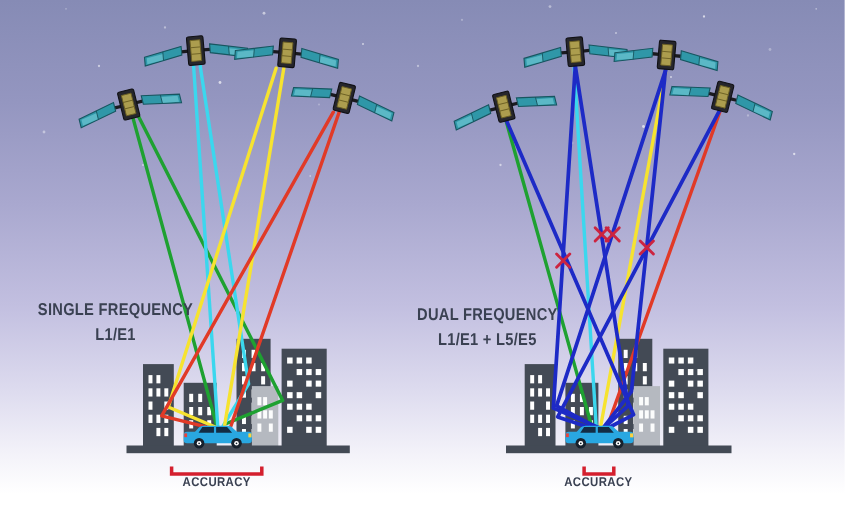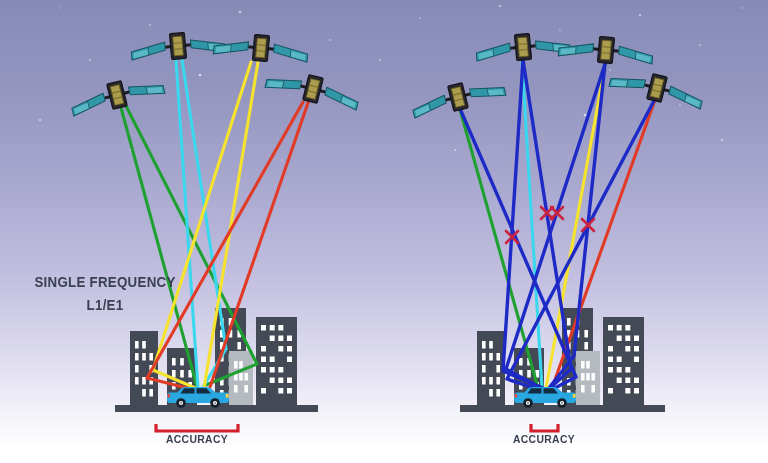--- a/index.html
+++ b/index.html
@@ -384,16 +384,20 @@
       <line x1="582" y1="219" x2="594" y2="231" stroke="#cc2440" stroke-width="2.6" stroke-linecap="round"></line>
       <line x1="582" y1="231" x2="594" y2="219" stroke="#cc2440" stroke-width="2.6" stroke-linecap="round"></line>
       <path d="M531,424 L531,431 L558,431 L558,424" fill="none" stroke="#d41f2e" stroke-width="3.2"></path>
     </svg>
 
   <div class="title title-single">
     <div class="line">SINGLE FREQUENCY</div>
     <div class="line">L1/E1</div>
   </div>
 
+  <div class="title title-dual">
+    <div class="line">DUAL FREQUENCY</div>
+    <div class="line">L1/E1 + L5/E5</div>
+  </div>
 
   <div class="accuracy acc-single">ACCURACY</div>
   <div class="accuracy acc-dual">ACCURACY</div>
 </div>
 
 </body></html>

